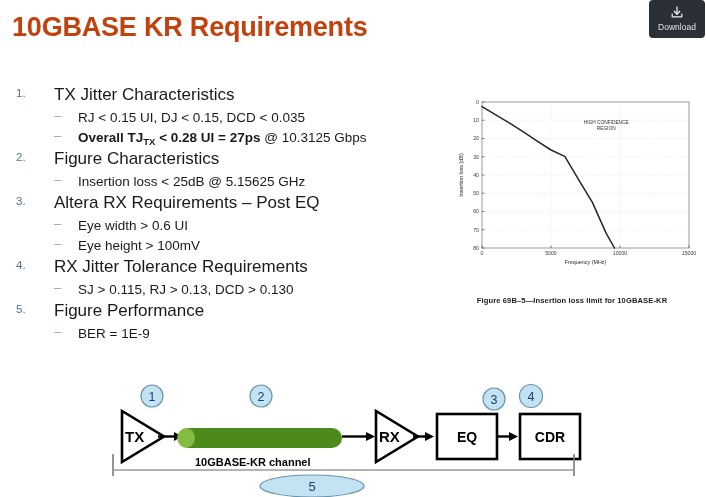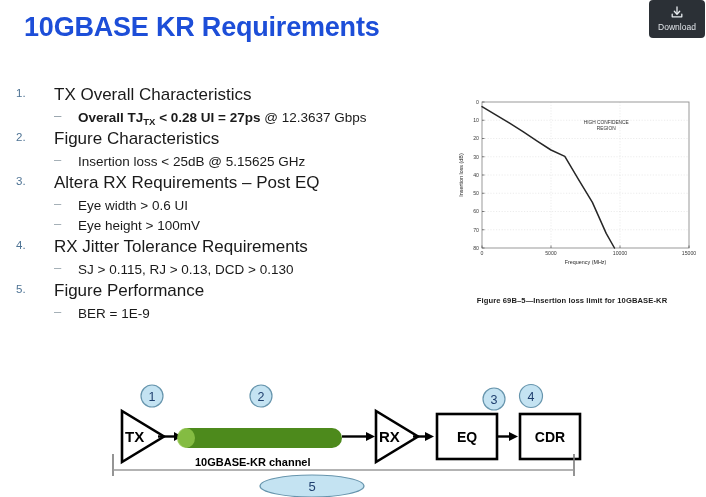--- a/index.html
+++ b/index.html
@@ -15,25 +15,25 @@
     position: relative;
     width: 706px;
     height: 497px;
     background: #ffffff;
     overflow: hidden;
   }
 
   
   #page-title {
     position: absolute;
-    left: 24px;
+    left: 12px;
     top: 12px;
     font-size: 27px;
     font-weight: bold;
-    color: #1d4ed8;
+    color: #c2410c;
     letter-spacing: -0.2px;
     white-space: nowrap;
   }
 
   
   #download-button {
     position: absolute;
     right: 1px;
     top: 0px;
     width: 56px;
@@ -162,28 +162,29 @@
       <path d="M4.3 5.2 L7 8.2 L9.7 5.2" stroke="#e8ecf0" stroke-width="1.3" fill="none" stroke-linecap="round" stroke-linejoin="round"></path>
       <path d="M2.2 8.2 L2.2 10.8 L11.8 10.8 L11.8 8.2" stroke="#e8ecf0" stroke-width="1.3" fill="none" stroke-linecap="round" stroke-linejoin="round"></path>
     </svg>
     <span class="dl-label" data-interactable="false">Download</span>
   </div>
 
   <div id="bullet-list" data-interactable="false">
 
     <div class="lvl1" data-interactable="false">
       <span class="num" data-interactable="false">1.</span>
-      <span data-interactable="false">TX Overall Characteristics</span>
-    </div>
-    <div class="lvl2" data-interactable="false">
-      <span class="dash" data-interactable="false">–</span>
+      <span data-interactable="false">TX Jitter Characteristics</span>
+    </div>
+    <div class="lvl2" data-interactable="false">
+      <span class="dash" data-interactable="false">–</span>
+      <span data-interactable="false">RJ &lt; 0.15 UI, DJ &lt; 0.15, DCD &lt; 0.035</span>
     </div>
     <div class="lvl2 bold-line" data-interactable="false">
       <span class="dash" data-interactable="false">–</span>
-      <span data-interactable="false"><b data-interactable="false">Overall TJ</b><b><sub data-interactable="false">TX</sub></b><b data-interactable="false"> &lt; 0.28 UI = 27ps</b><span data-interactable="false"> @ 12.3637 Gbps</span></span>
+      <span data-interactable="false"><b data-interactable="false">Overall TJ</b><b><sub data-interactable="false">TX</sub></b><b data-interactable="false"> &lt; 0.28 UI = 27ps</b><span data-interactable="false"> @ 10.3125 Gbps</span></span>
     </div>
 
     <div class="lvl1" data-interactable="false">
       <span class="num" data-interactable="false">2.</span>
       <span data-interactable="false">Figure Characteristics</span>
     </div>
     <div class="lvl2" data-interactable="false">
       <span class="dash" data-interactable="false">–</span>
       <span data-interactable="false">Insertion loss &lt; 25dB @ 5.15625 GHz</span>
     </div>

